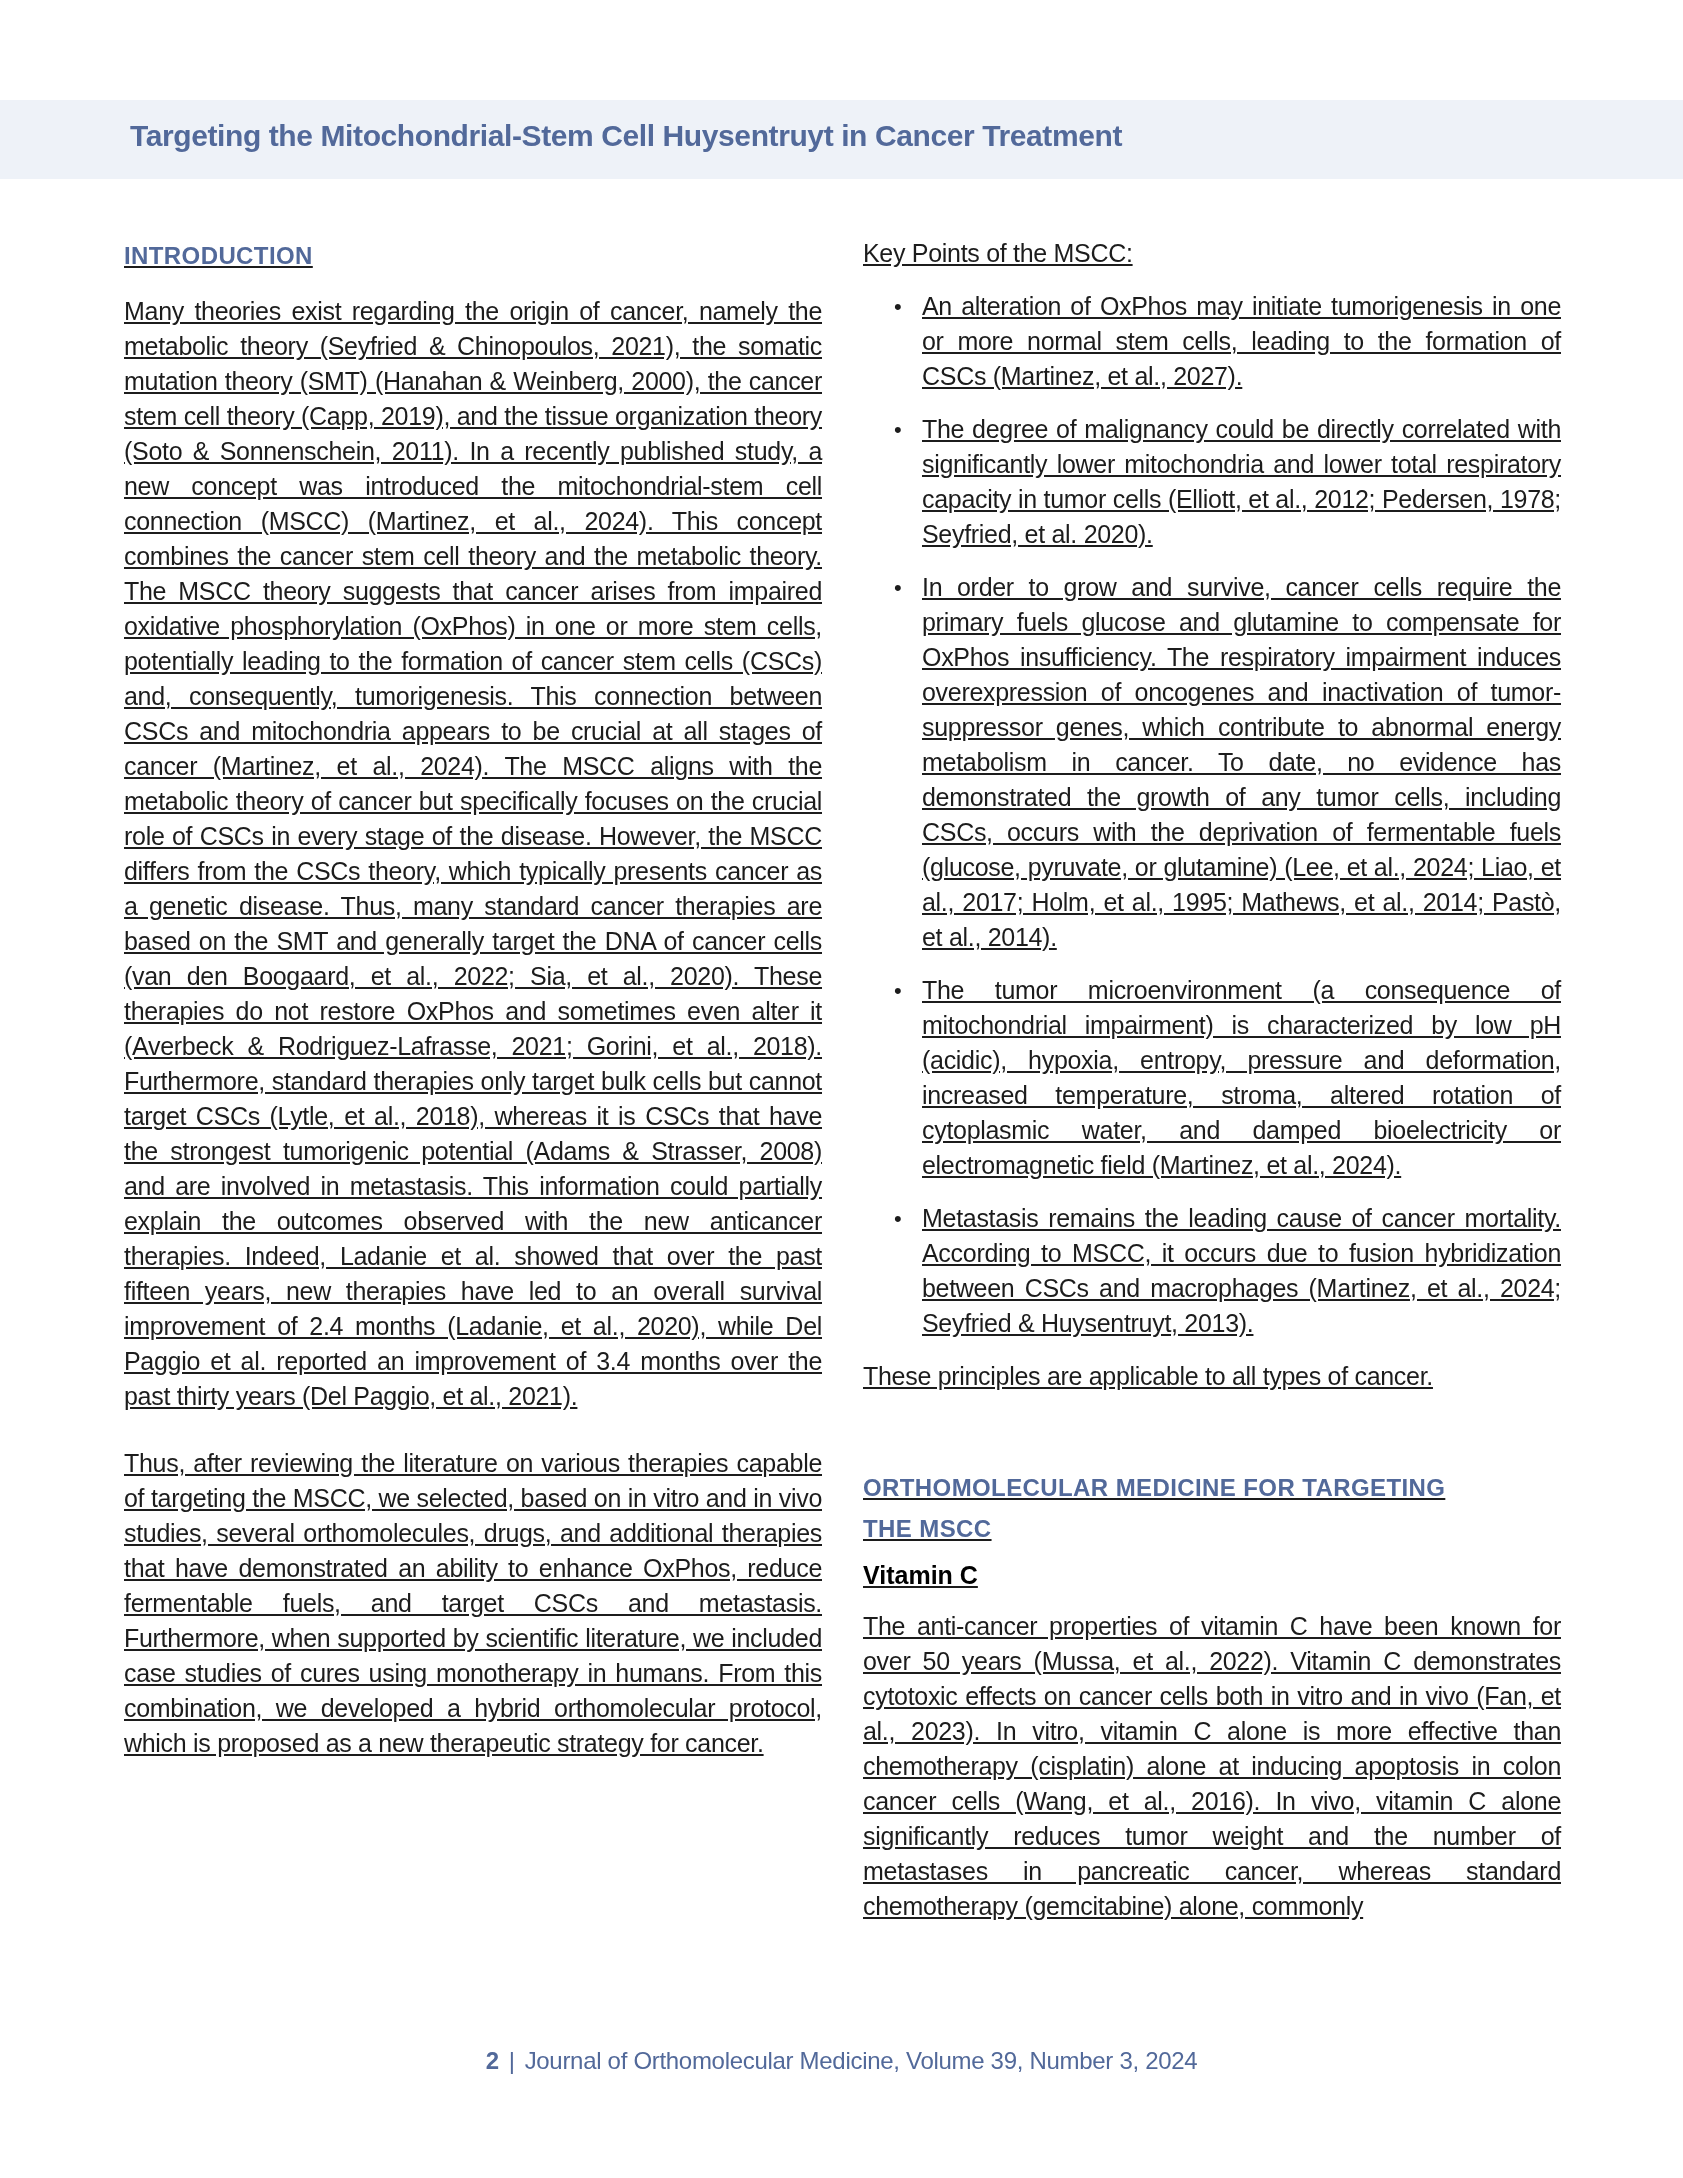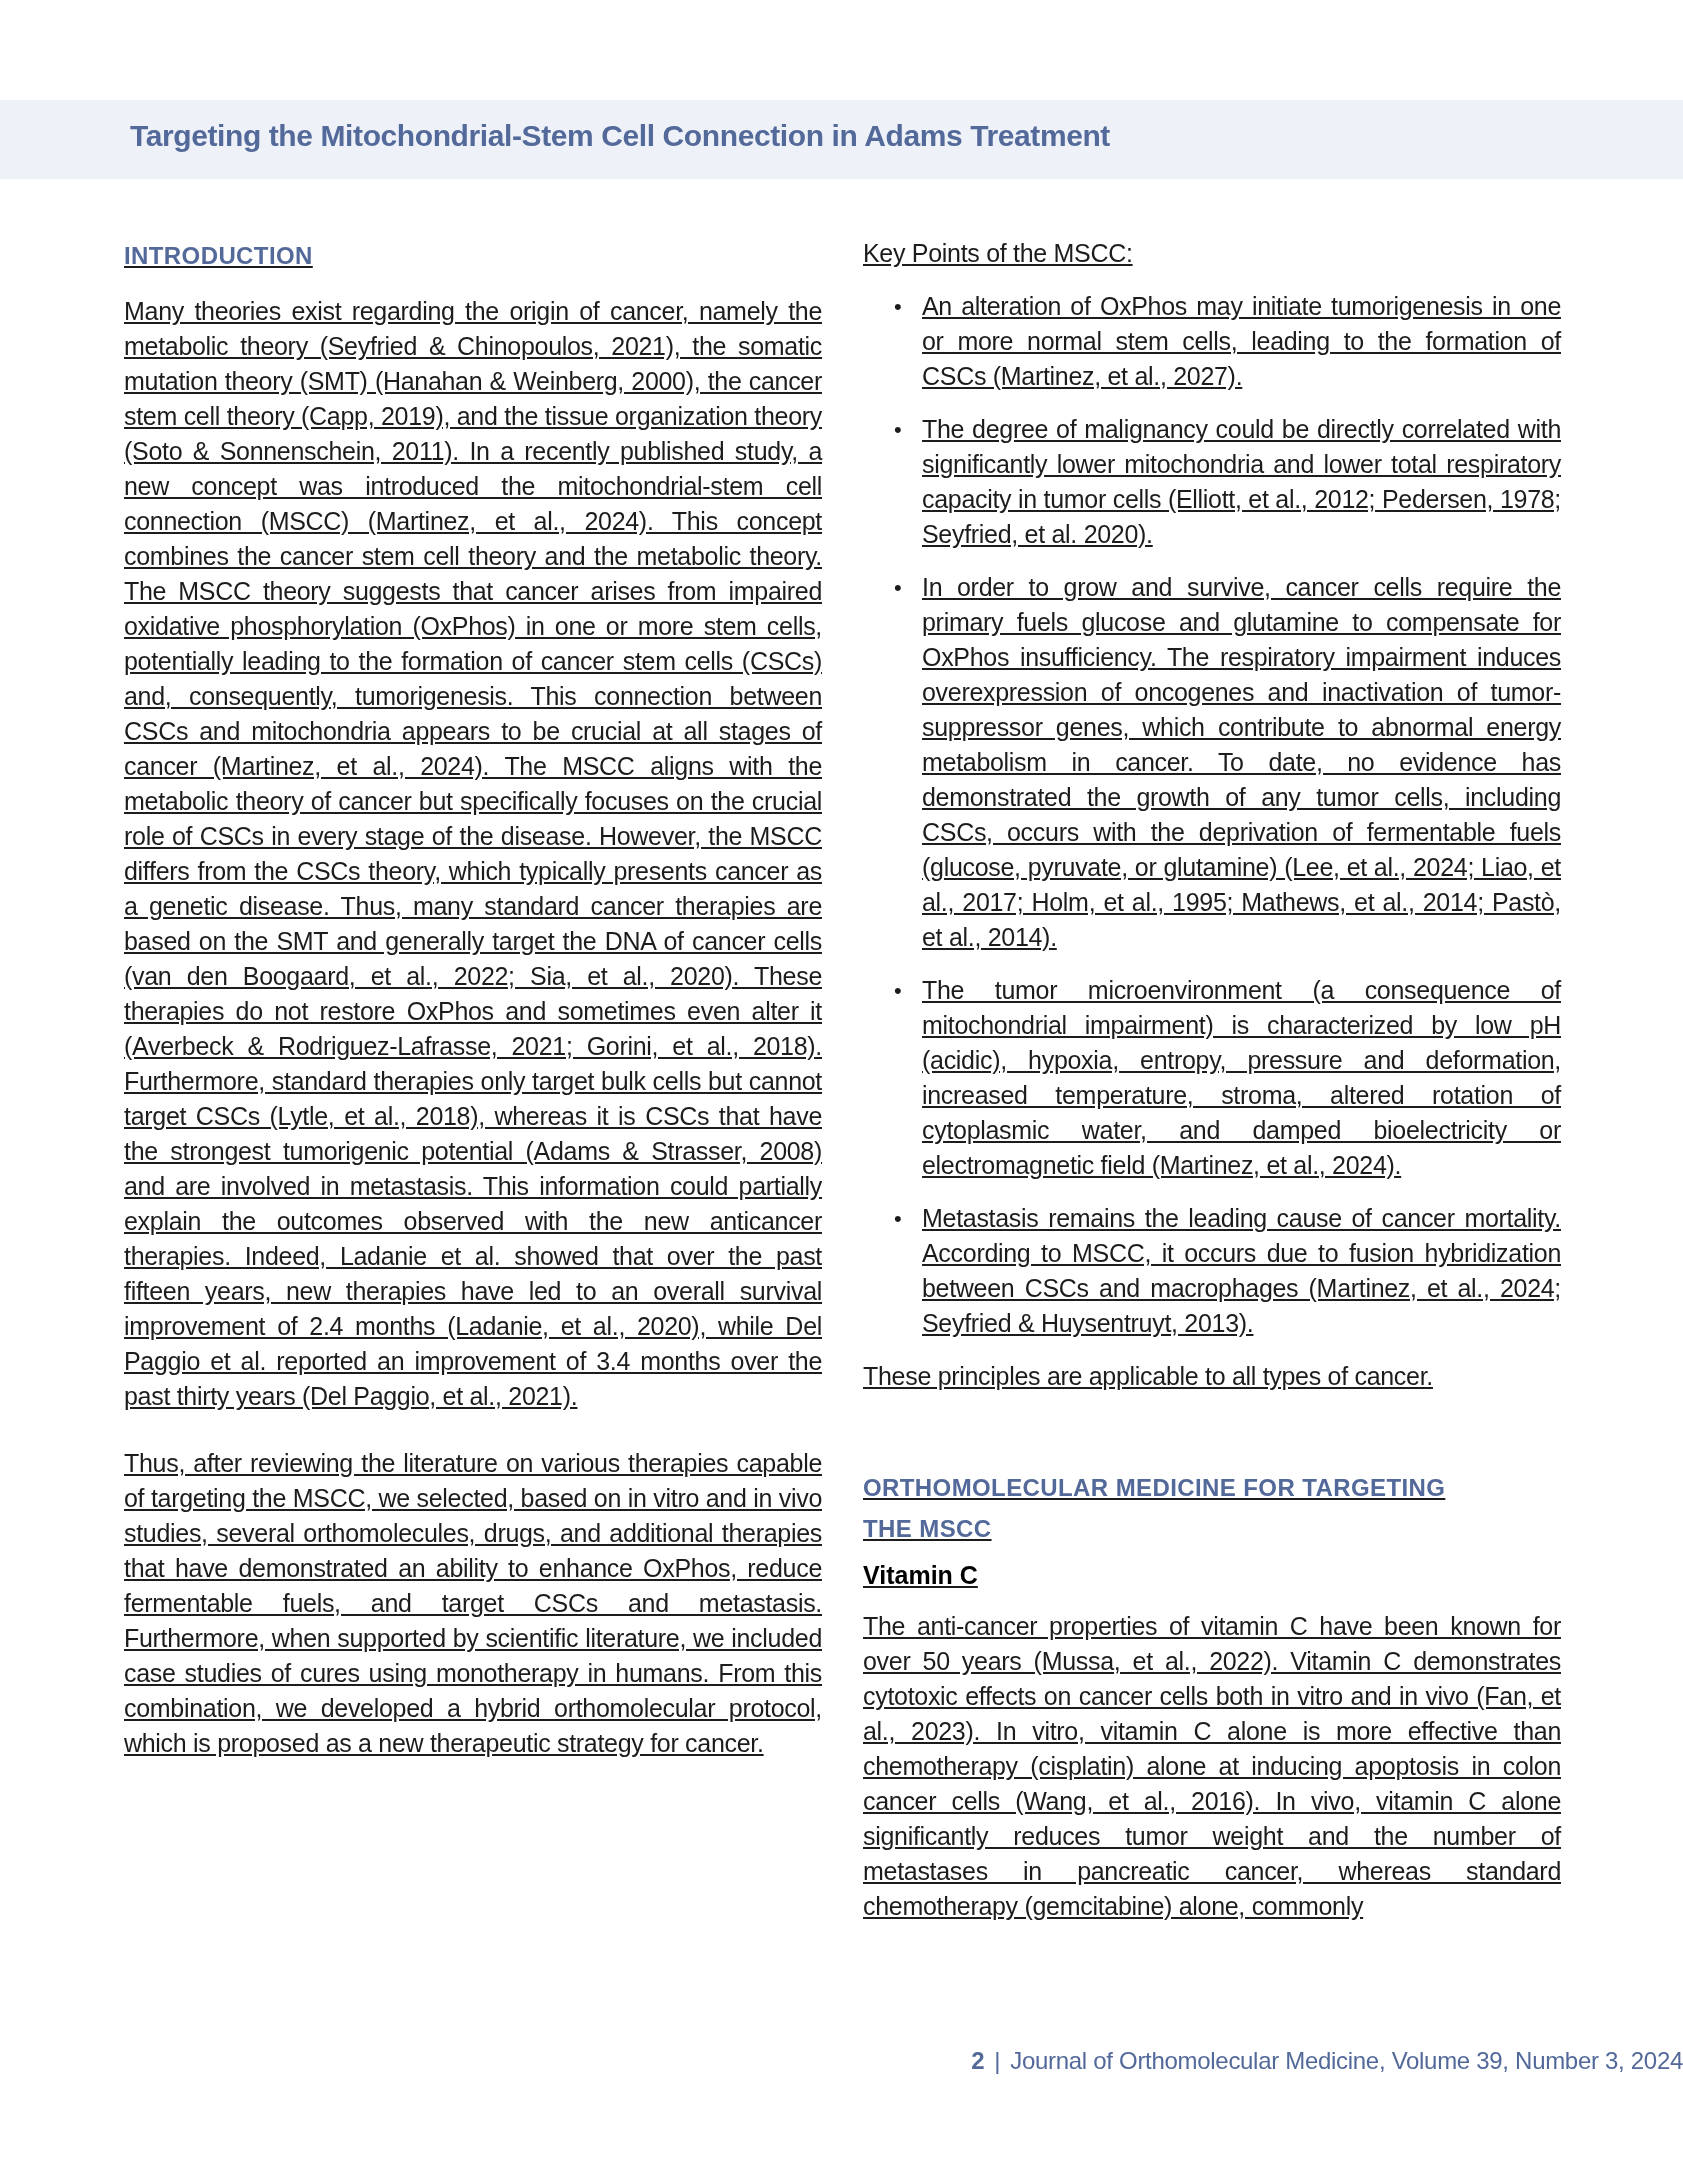--- a/index.html
+++ b/index.html
@@ -18,30 +18,30 @@
       letter-spacing: -0.3px; }
   .para-gap { margin-top: 32px; }
   .kp-intro { margin-bottom: 18px; }
   ul.key-points { list-style: none; margin: 0; padding: 0; }
   ul.key-points li { position: relative; padding-left: 59px; margin-bottom: 18px; }
   ul.key-points li .bullet { position: absolute; left: 31px; top: 0; font-size: 22px; line-height: 35px; }
   .closing { margin-top: 0; }
   .section2 { margin-top: 73px; }
   .section2 .section-heading { line-height: 41px; margin-bottom: 6px; }
   .subheading { font-size: 25px; font-weight: bold; color: #000000; line-height: 40px; margin-bottom: 14px; }
-  .footer { position: absolute; top: 2047px; left: 0; width: 1683px; text-align: right;
+  .footer { position: absolute; top: 2047px; left: 0; width: 1683px; text-align: center;
             font-size: 24px; color: #52699a; letter-spacing: -0.3px; }
   .footer .page-num { font-weight: bold; }
   .footer .sep { margin: 0 10px; }
 </style>
 </head>
 <body>
 
 <div class="header-band"></div>
-<div class="running-title">Targeting the Mitochondrial-Stem Cell Connection in Adams Treatment</div>
+<div class="running-title">Targeting the Mitochondrial-Stem Cell Huysentruyt in Cancer Treatment</div>
 
 <div class="col col-left">
   <h2 class="section-heading">INTRODUCTION</h2>
   <p>Many theories exist regarding the origin of cancer, namely the metabolic theory (Seyfried &amp; Chinopoulos, 2021), the somatic mutation theory (SMT) (Hanahan &amp; Weinberg, 2000), the cancer stem cell theory (Capp, 2019), and the tissue organization theory (Soto &amp; Sonnenschein, 2011). In a recently published study, a new concept was introduced the mitochondrial-stem cell connection (MSCC) (Martinez, et al., 2024). This concept combines the cancer stem cell theory and the metabolic theory. The MSCC theory suggests that cancer arises from impaired oxidative phosphorylation (OxPhos) in one or more stem cells, potentially leading to the formation of cancer stem cells (CSCs) and, consequently, tumorigenesis. This connection between CSCs and mitochondria appears to be crucial at all stages of cancer (Martinez, et al., 2024). The MSCC aligns with the metabolic theory of cancer but specifically focuses on the crucial role of CSCs in every stage of the disease. However, the MSCC differs from the CSCs theory, which typically presents cancer as a genetic disease. Thus, many standard cancer therapies are based on the SMT and generally target the DNA of cancer cells (van den Boogaard, et al., 2022; Sia, et al., 2020). These therapies do not restore OxPhos and sometimes even alter it (Averbeck &amp; Rodriguez-Lafrasse, 2021; Gorini, et al., 2018). Furthermore, standard therapies only target bulk cells but cannot target CSCs (Lytle, et al., 2018), whereas it is CSCs that have the strongest tumorigenic potential (Adams &amp; Strasser, 2008) and are involved in metastasis. This information could partially explain the outcomes observed with the new anticancer therapies. Indeed, Ladanie et al. showed that over the past fifteen years, new therapies have led to an overall survival improvement of 2.4 months (Ladanie, et al., 2020), while Del Paggio et al. reported an improvement of 3.4 months over the past thirty years (Del Paggio, et al., 2021).</p>
   <p class="para-gap">Thus, after reviewing the literature on various therapies capable of targeting the MSCC, we selected, based on in vitro and in vivo studies, several orthomolecules, drugs, and additional therapies that have demonstrated an ability to enhance OxPhos, reduce fermentable fuels, and target CSCs and metastasis. Furthermore, when supported by scientific literature, we included case studies of cures using monotherapy in humans. From this combination, we developed a hybrid orthomolecular protocol, which is proposed as a new therapeutic strategy for cancer.</p>
 </div>
 
 <div class="col col-right">
   <p class="kp-intro">Key Points of the MSCC:</p>
   <ul class="key-points">

